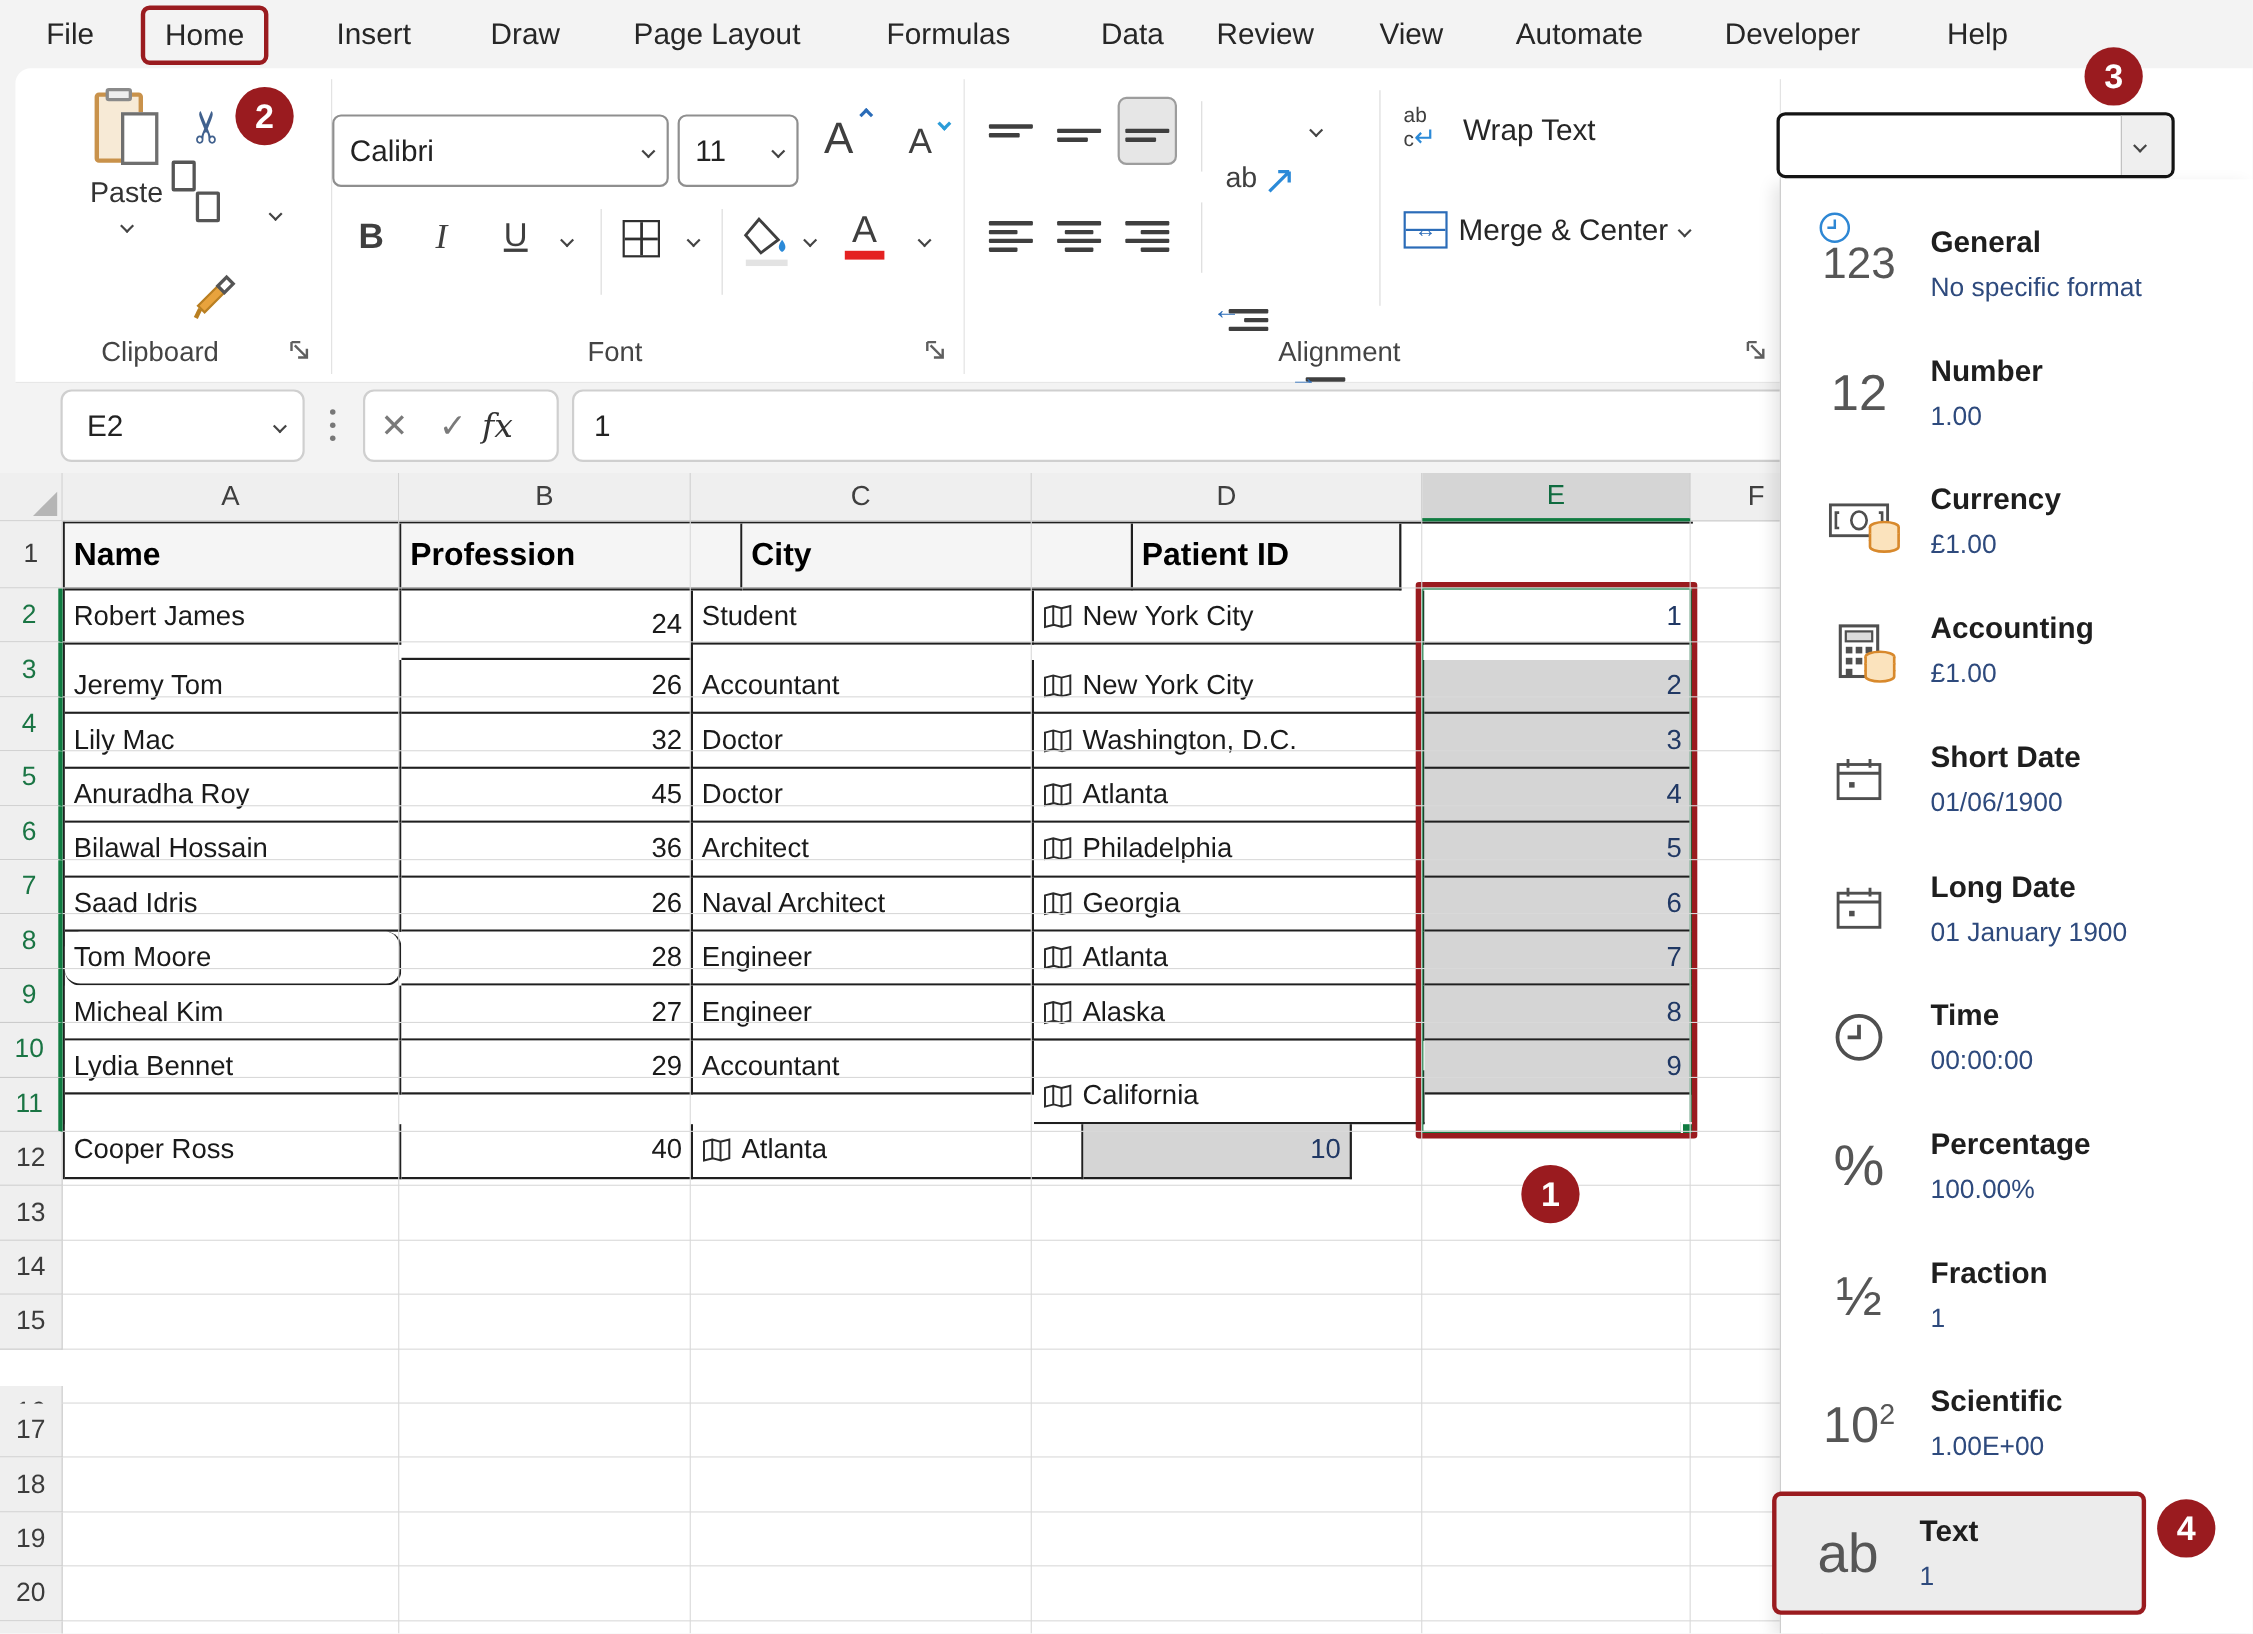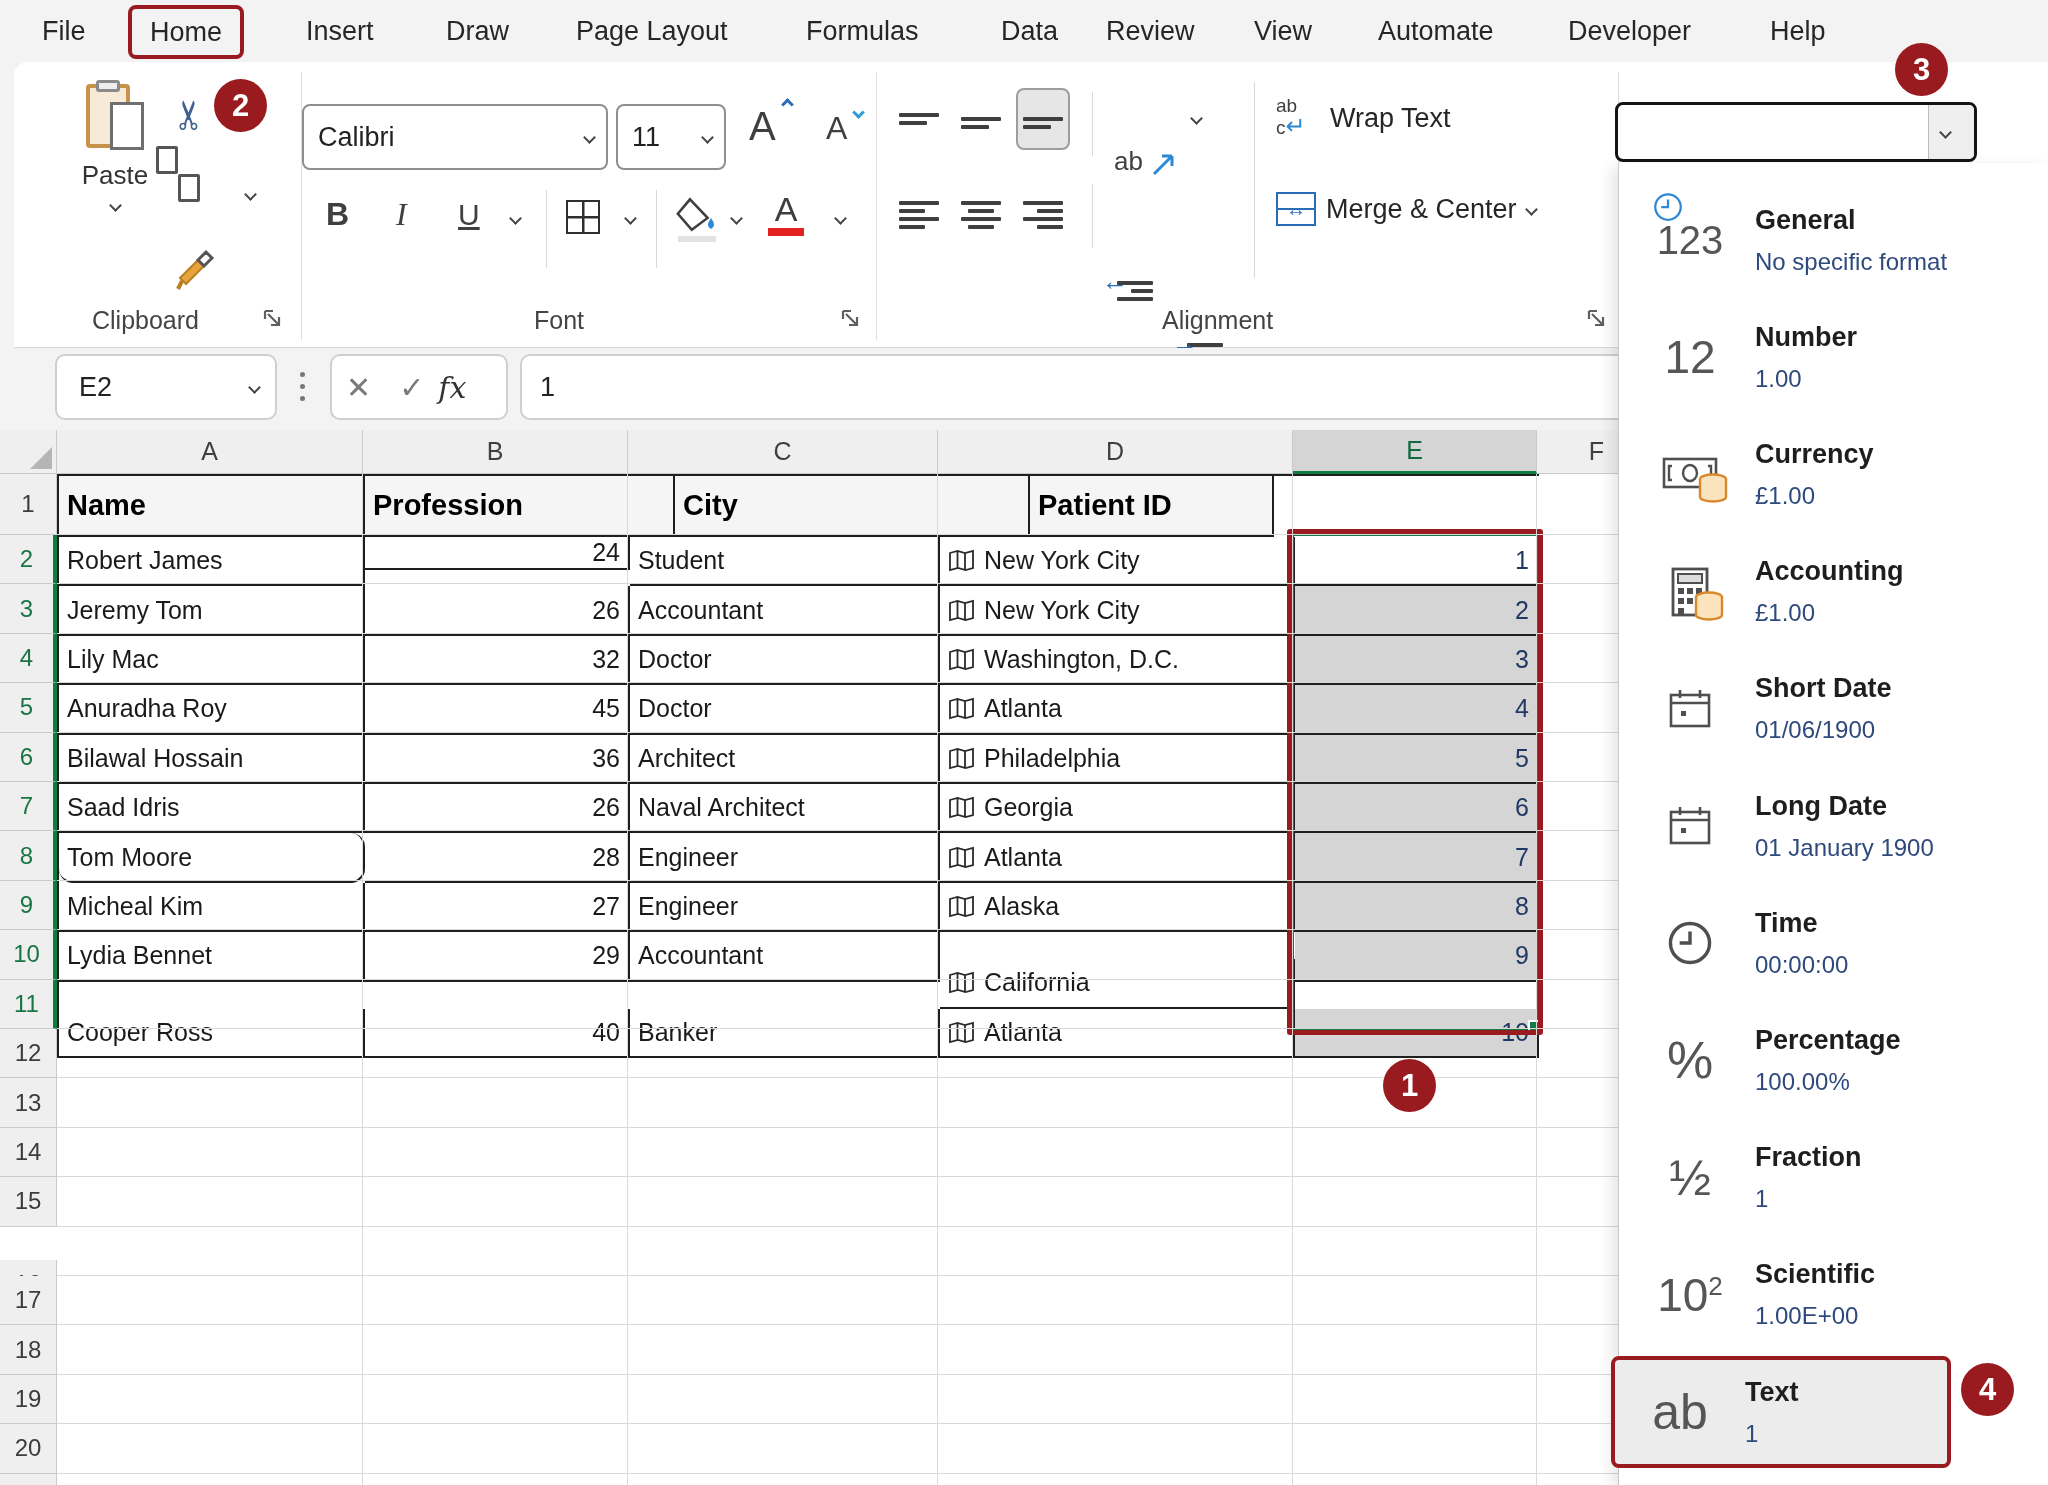--- a/index.html
+++ b/index.html
@@ -340,21 +340,21 @@
 
   <div id="datatable">
       <div class="trow hdr">
         <div class="tcell " style="width: 306px; height: 61px;">Name</div>
         <div class="tcell " style="width: 310px; height: 61px;">Profession</div>
         <div class="tcell " style="width: 355px; height: 61px;">City</div>
         <div class="tcell " style="width: 244px; height: 61px;">Patient ID</div>
       </div>
       <div class="trow">
         <div class="tcell " style="width: 306px; height: 49.4px;">Robert James</div>
-        <div class="tcell num" style="width: 265px; height: 33px;">24</div>
+        <div class="tcell num" style="width: 265px; height: 63px;">24</div>
         <div class="tcell " style="width: 310px; height: 49.4px;">Student</div>
         <div class="tcell " style="width: 355px; height: 49.4px;">
           <svg class="mapico" width="27" height="23" viewBox="0 0 27 23">
             <path d="M2 4 L9.5 2 L17 4 L25 2 L25 19 L17.5 21 L10 19 L2 21 Z M9.5 2 V19 M17 4 V21" fill="none" stroke="#2b2b2b" stroke-width="1.8"></path>
           </svg>
           <span>New York City</span>
         </div>
         <div class="tcell id" style="width: 244px; height: 49.4px;">1</div>
       </div>
       <div class="trow">
@@ -449,21 +449,20 @@
           <svg class="mapico" width="27" height="23" viewBox="0 0 27 23">
             <path d="M2 4 L9.5 2 L17 4 L25 2 L25 19 L17.5 21 L10 19 L2 21 Z M9.5 2 V19 M17 4 V21" fill="none" stroke="#2b2b2b" stroke-width="1.8"></path>
           </svg>
           <span>California</span>
         </div>
         <div class="tcell id shaded" style="width: 244px; height: 49.4px;">9</div>
       </div>
       <div class="trow">
         <div class="tcell " style="width: 306px; height: 49.4px;">Cooper Ross</div>
         <div class="tcell num" style="width: 265px; height: 49.4px;">40</div>
-        <div class="tcell " style="width: 310px; height: 49.4px;">Banker</div>
         <div class="tcell " style="width: 355px; height: 49.4px;">
           <svg class="mapico" width="27" height="23" viewBox="0 0 27 23">
             <path d="M2 4 L9.5 2 L17 4 L25 2 L25 19 L17.5 21 L10 19 L2 21 Z M9.5 2 V19 M17 4 V21" fill="none" stroke="#2b2b2b" stroke-width="1.8"></path>
           </svg>
           <span>Atlanta</span>
         </div>
         <div class="tcell id shaded" style="width: 244px; height: 49.4px;">10</div>
       </div>
     </div>
   <div class="overlay" id="sel-green" style="left: 1292px; top: 104px; width: 246px; height: 496px;"></div>

